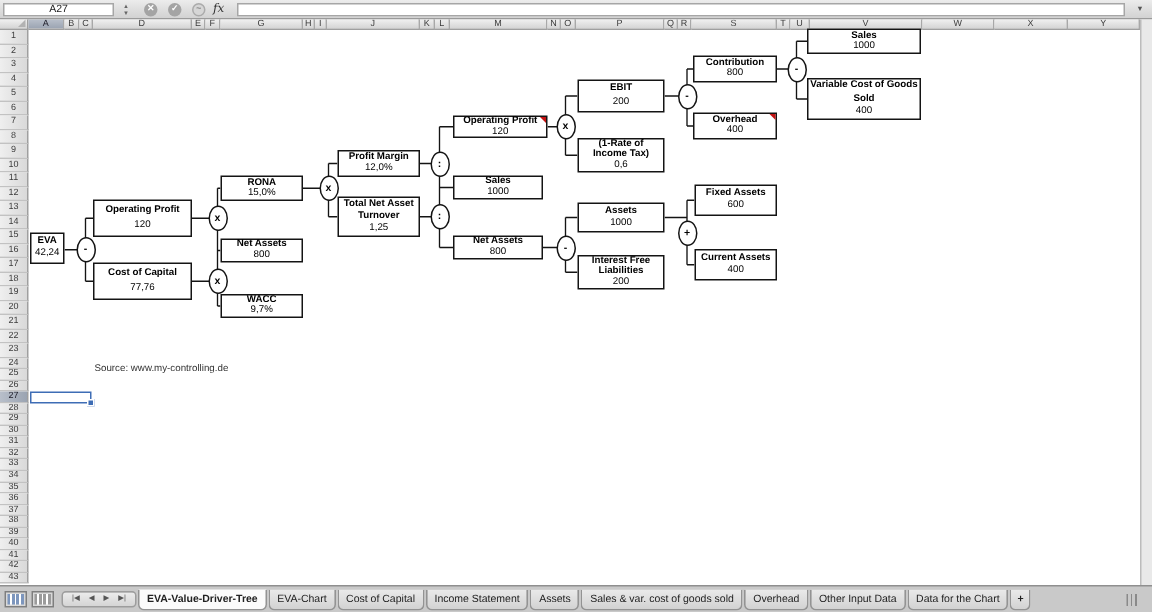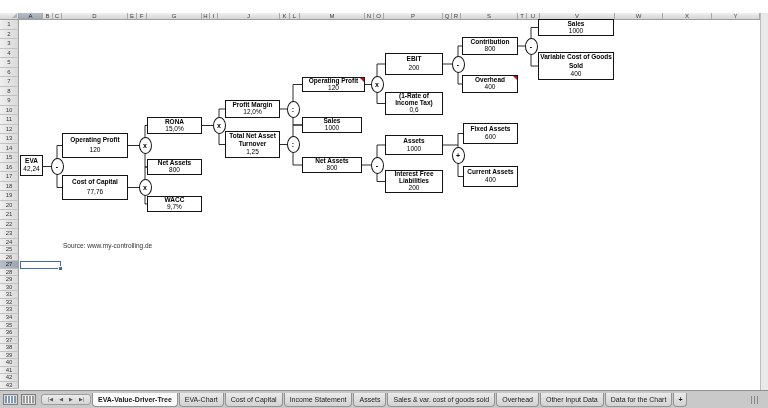--- a/index.html
+++ b/index.html
@@ -59,20 +59,30 @@
   .tab.active{background:#fbfbfb;font-weight:bold;position:relative;z-index:2;}
   .tab.add{font-weight:bold;padding:0 4px;}
   #grip{position:absolute;right:10px;top:5px;width:7px;height:8px;
         background:repeating-linear-gradient(90deg,#8a8a8a 0 1px,transparent 1px 3px);}
 </style>
 </head>
 <body>
 
 <div id="app">
 
+  <div id="fbar">
+    <div id="namebox">A27</div>
+    <div id="stepper">▲<br>▼</div>
+    <span id="fx">fx</span>
+    <div id="finput"></div>
+    <div id="fdrop">▼</div>
+  <div class="fbtn" style="left: 96px;">✕</div>
+      <div class="fbtn" style="left: 112px;">✓</div>
+      <div class="fbtn dim" style="left: 128px;">~</div>
+    </div>
 
   <div id="corner"></div>
   <div id="colheads">
       <div class="colh sel" style="left: 19px; width: 24px;">A</div>
       <div class="colh" style="left: 43px; width: 10px;">B</div>
       <div class="colh" style="left: 53px; width: 9px;">C</div>
       <div class="colh" style="left: 62px; width: 66px;">D</div>
       <div class="colh" style="left: 128px; width: 9px;">E</div>
       <div class="colh" style="left: 137px; width: 10px;">F</div>
       <div class="colh" style="left: 147px; width: 55px;">G</div>

